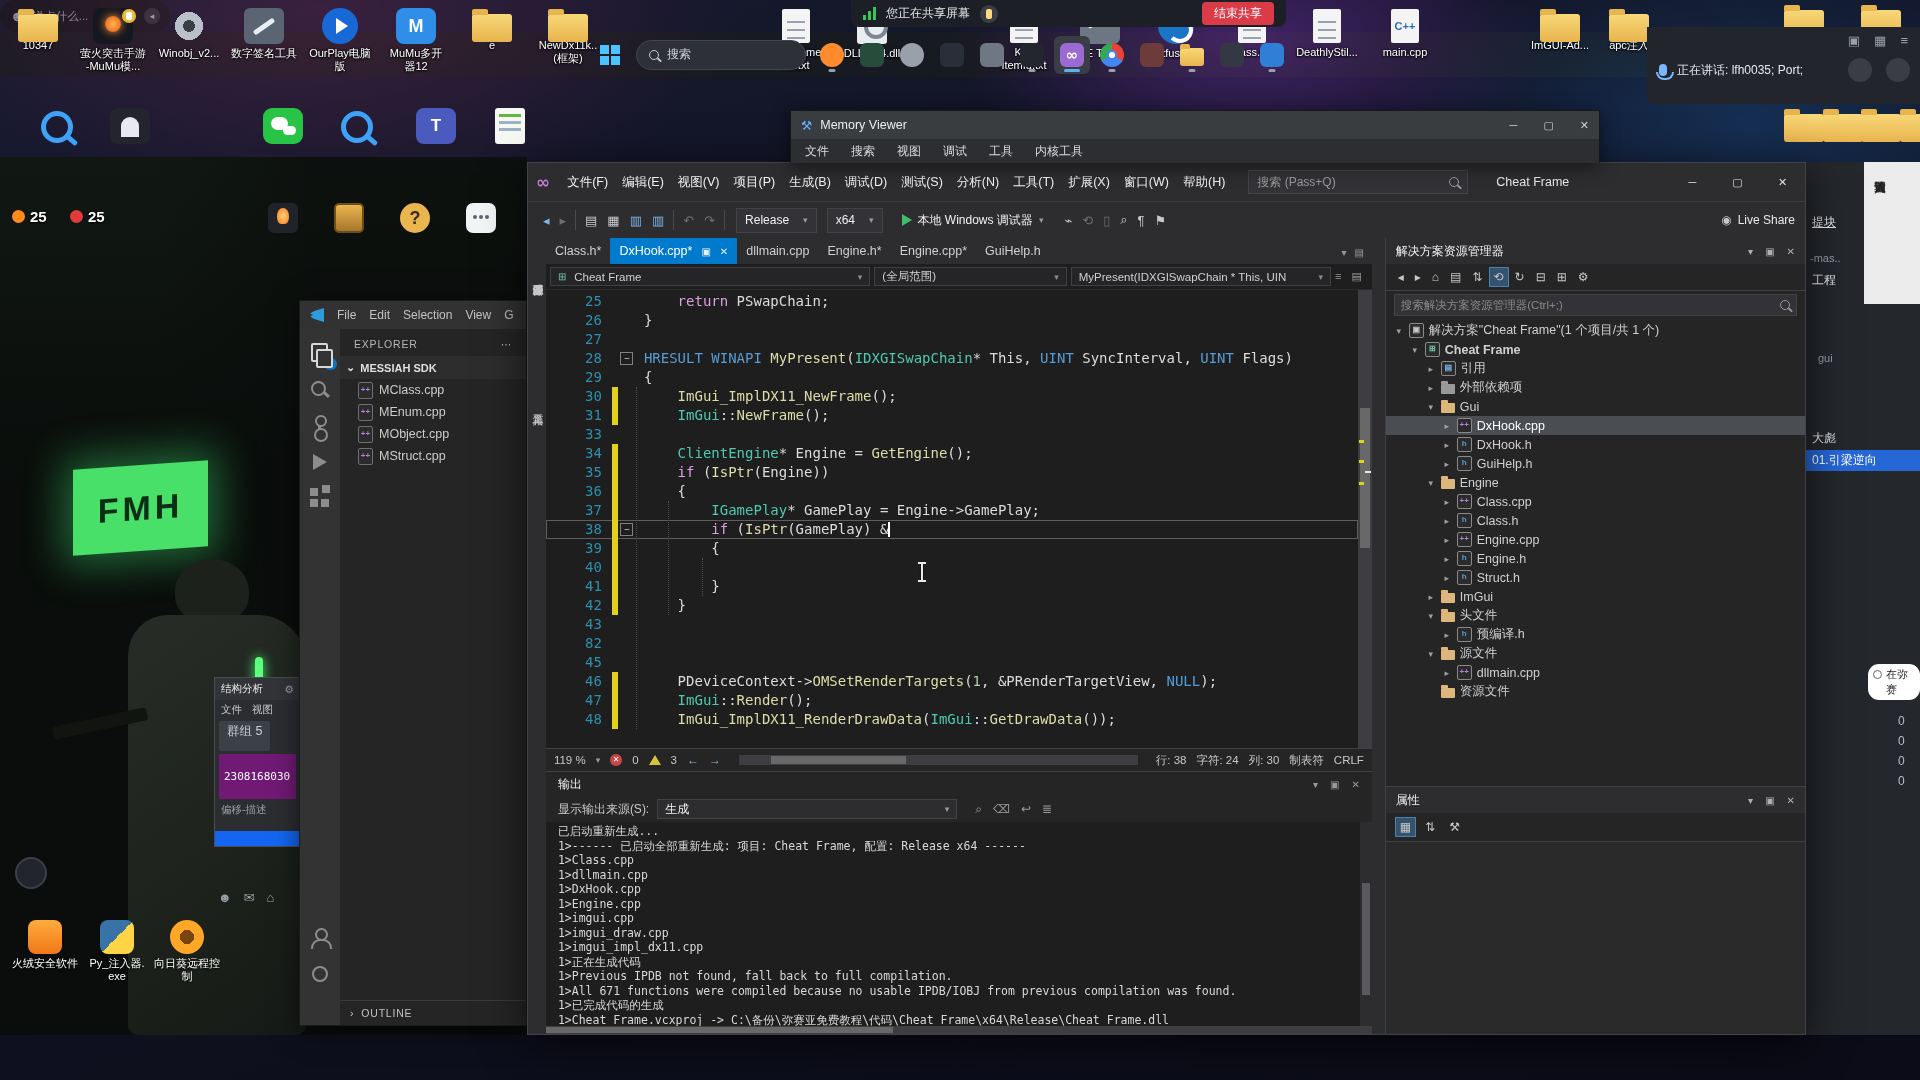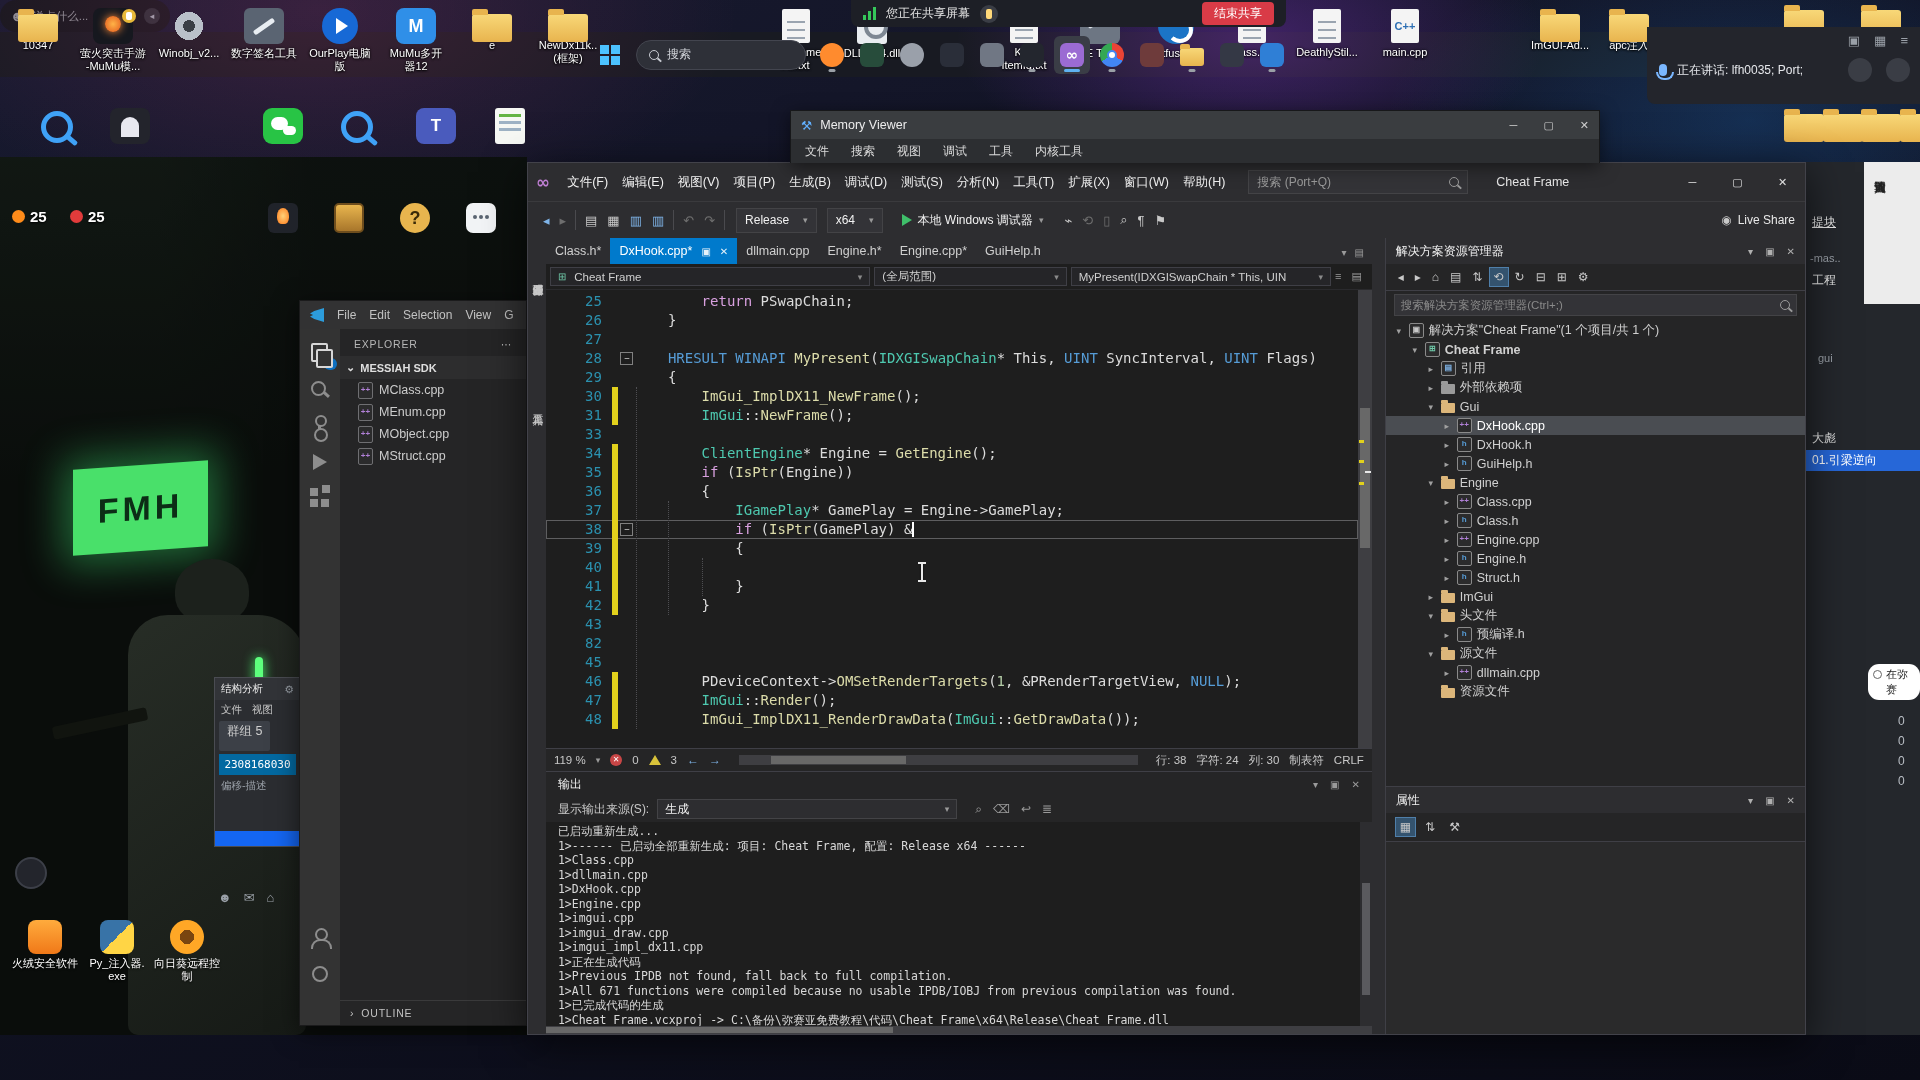--- a/index.html
+++ b/index.html
@@ -83,21 +83,21 @@
   .hud-torch::after{content:"";position:absolute;left:9px;top:5px;width:12px;height:16px;background:radial-gradient(#ffd27a,#ff7a1a);border-radius:50% 50% 40% 40%;}
   .hud-chest{background:linear-gradient(#e8b54e,#a8762b);border-radius:5px;border:2px solid #6e4d1d;box-sizing:border-box;}
   .hud-q{background:#e8b54e;border-radius:50%;color:#3a2a08;font:bold 18px/30px "Liberation Sans",sans-serif;text-align:center;}
   .hud-chat{background:#f2f4f6;border-radius:7px;}
   .hud-chat::after{content:"";position:absolute;left:7px;top:12px;width:4px;height:4px;border-radius:50%;background:#5b6572;box-shadow:6px 0 0 #5b6572,12px 0 0 #5b6572;}
   
   #struct-window{left:214px;top:677px;width:85px;height:168px;background:#2b2d31;border:1px solid #4a4c52;z-index:3;color:#d6d6d6;font-size:10.5px;overflow:hidden;}
   #struct-window .t{height:22px;display:flex;align-items:center;padding:0 6px;background:#323438;gap:6px;color:#eee;}
   #struct-window .m{display:flex;gap:10px;padding:3px 6px;color:#c8c8c8;}
   #struct-window .tab{display:inline-block;background:#3c4047;padding:2px 8px;margin:1px 4px;border-radius:2px;}
-  #struct-window .val{background:#0369a1;color:#fff;font-family:"DejaVu Sans Mono",monospace;font-size:11px;padding:4px 5px;margin:2px 4px;text-align:center;}
+  #struct-window .val{background:#701a75;color:#fff;font-family:"DejaVu Sans Mono",monospace;font-size:11px;padding:16px 5px;margin:2px 4px;}
   #struct-window .colh{color:#9aa0a8;padding:2px 6px;}
   #struct-window .blue{position:absolute;left:0;right:0;bottom:0;height:15px;background:#1466f2;}
   
   #vscode{left:299px;top:300px;width:228px;height:726px;background:#252526;z-index:4;box-shadow:0 6px 24px rgba(0,0,0,.55);border:1px solid #1b1b1c;box-sizing:border-box;}
   #vsc-title{height:28px;background:#323233;display:flex;align-items:center;gap:13px;padding:0 10px;color:#c2c2c2;font-size:12px;}
   .vsc-logo{width:14px;height:14px;background:#2c9cdb;clip-path:polygon(100% 0,100% 100%,30% 78%,0 60%,22% 50%,0 40%,30% 22%);}
   #vsc-activity{position:absolute;left:0;top:28px;width:40px;bottom:0;background:#333333;}
   .act-ic{position:relative;width:22px;height:22px;margin:14px auto 14px;opacity:.55;}
   .act-ic.on{opacity:1;}
   .act-files::before{content:"";position:absolute;left:2px;top:0;width:13px;height:15px;border:2px solid #d7d7d7;border-radius:2px;}
@@ -167,21 +167,21 @@
   .bc .pic{color:#6fc8a8;font-size:10px;}
   #bc-right{margin-left:auto;color:#9a9a9a;font-size:11px;display:flex;gap:10px;padding-right:6px;}
   #vs-editor{flex:0 0 458px;position:relative;display:flex;min-height:0;}
   #code-scroll{flex:1;padding-top:2px;position:relative;overflow:hidden;}
   .cl{display:flex;height:19px;font:14px/19px "DejaVu Sans Mono",monospace;position:relative;}
   .cl .ln{width:56px;text-align:right;padding-right:10px;color:#2b91af;flex:none;}
   .cl .chg{width:6px;flex:none;}
   .cl .chg.on{background:#e2d11c;}
   .cl .fold{width:18px;flex:none;display:flex;align-items:center;justify-content:center;}
   .fbox{width:11px;height:11px;border:1px solid #808080;color:#cfcfcf;font:9px/10px "DejaVu Sans Mono",monospace;text-align:center;background:#1e1e1e;}
-  .cl .ct{white-space:pre;padding-left:8px;color:#dcdcdc;margin-left:24px;}
+  .cl .ct{white-space:pre;padding-left:8px;color:#dcdcdc;}
   .cl.cur{box-shadow:inset 0 0 0 1px #5e5e60;}
   .tk-p{color:#dcdcdc;} .tk-kw{color:#569cd6;} .tk-ctl{color:#d8a0df;} .tk-typ{color:#4ec9b0;} .tk-fn{color:#dcdcaa;} .tk-num{color:#b5cea8;}
   .caret{display:inline-block;width:1.5px;height:15px;background:#ffffff;vertical-align:-3px;}
   .guide{position:absolute;border-left:1px dotted #4e4e52;width:0;}
   #ed-vscroll{width:14px;background:#3e3e42;position:relative;flex:none;}
   #ed-vscroll .thumb{position:absolute;left:2px;right:2px;top:118px;height:140px;background:#686868;}
   #ed-vscroll .mk{position:absolute;left:1px;width:5px;height:3px;background:#e2d11c;}
   #ed-vscroll .mkw{position:absolute;right:1px;width:6px;height:2px;background:#e8e8e8;}
   #vs-edstatus{height:22px;border-top:1px solid #3f3f46;background:#252526;display:flex;align-items:center;gap:10px;padding:0 8px;color:#c8c8c8;font-size:11.5px;}
   .errdot{width:12px;height:12px;border-radius:50%;background:#c84646;color:#fff;font-size:8px;line-height:12px;text-align:center;}
@@ -460,21 +460,21 @@
           <span class="mi">生成(B)</span>
           <span class="mi">调试(D)</span>
           <span class="mi">测试(S)</span>
           <span class="mi">分析(N)</span>
           <span class="mi">工具(T)</span>
           <span class="mi">扩展(X)</span>
           <span class="mi">窗口(W)</span>
           <span class="mi">帮助(H)</span>
         </span>
       <div id="vs-search">
-          <span>搜索 (Port+Q)</span>
+          <span>搜索 (Pass+Q)</span>
           <span class="magn"></span>
         </div>
       <span id="vs-wintitle">Cheat Frame</span>
       <span class="winbtns">
           <span>─</span>
           <span>▢</span>
           <span>✕</span>
         </span>
     </div>
     <div id="vs-toolbar">

